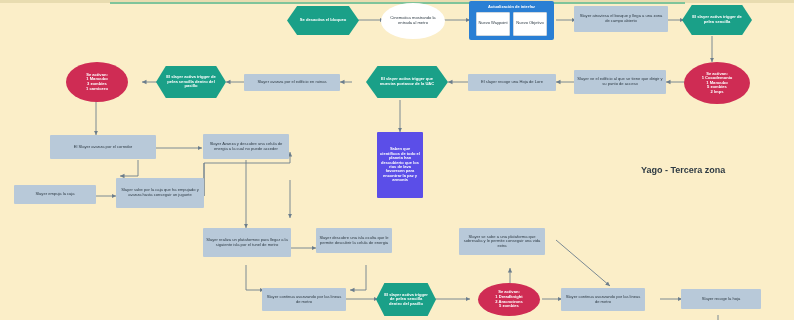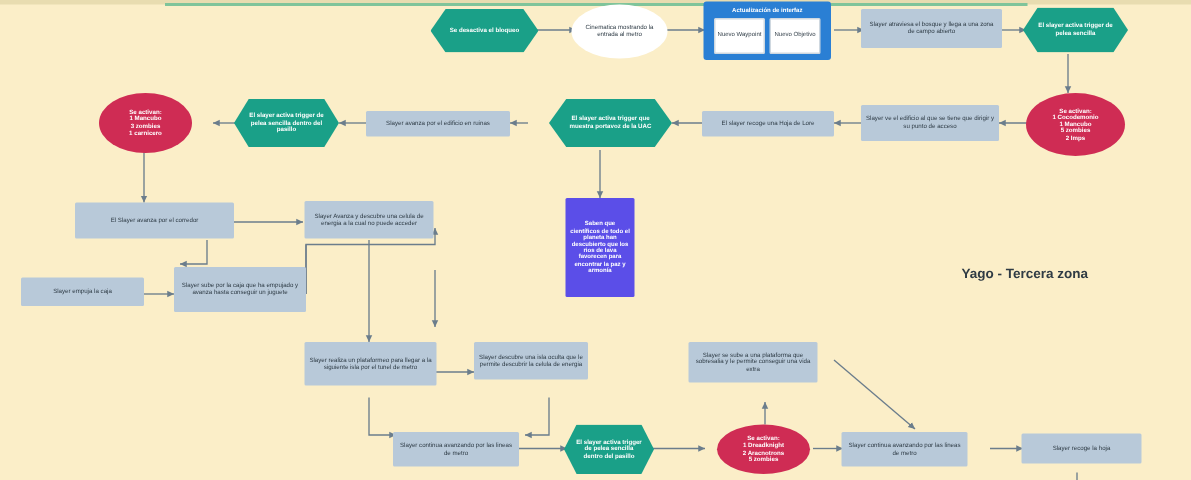--- a/index.html
+++ b/index.html
@@ -74,21 +74,20 @@
     font-weight:bold;
     padding:3px 3px;
     border-radius:1px;
   }
   .title{
     position:absolute;
     color:#2f3b44;
     font-size:9px;
     font-weight:bold;
     white-space:nowrap;
-    margin-top:12px;
   }
   .ml{white-space:pre-line;}
 </style>
 </head>
 <body>
 
 <div class="topline"></div>
 <div class="topline2"></div>
 
 <svg id="canvas" xmlns="http://www.w3.org/2000/svg">

